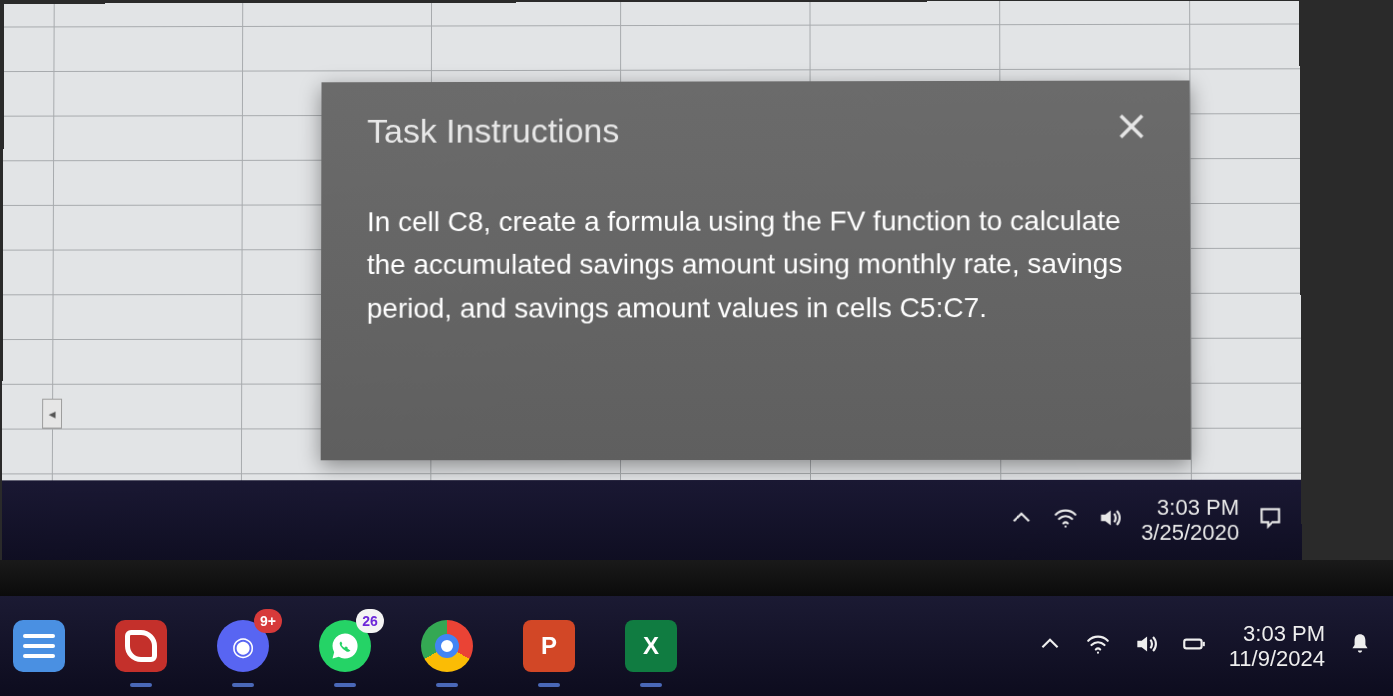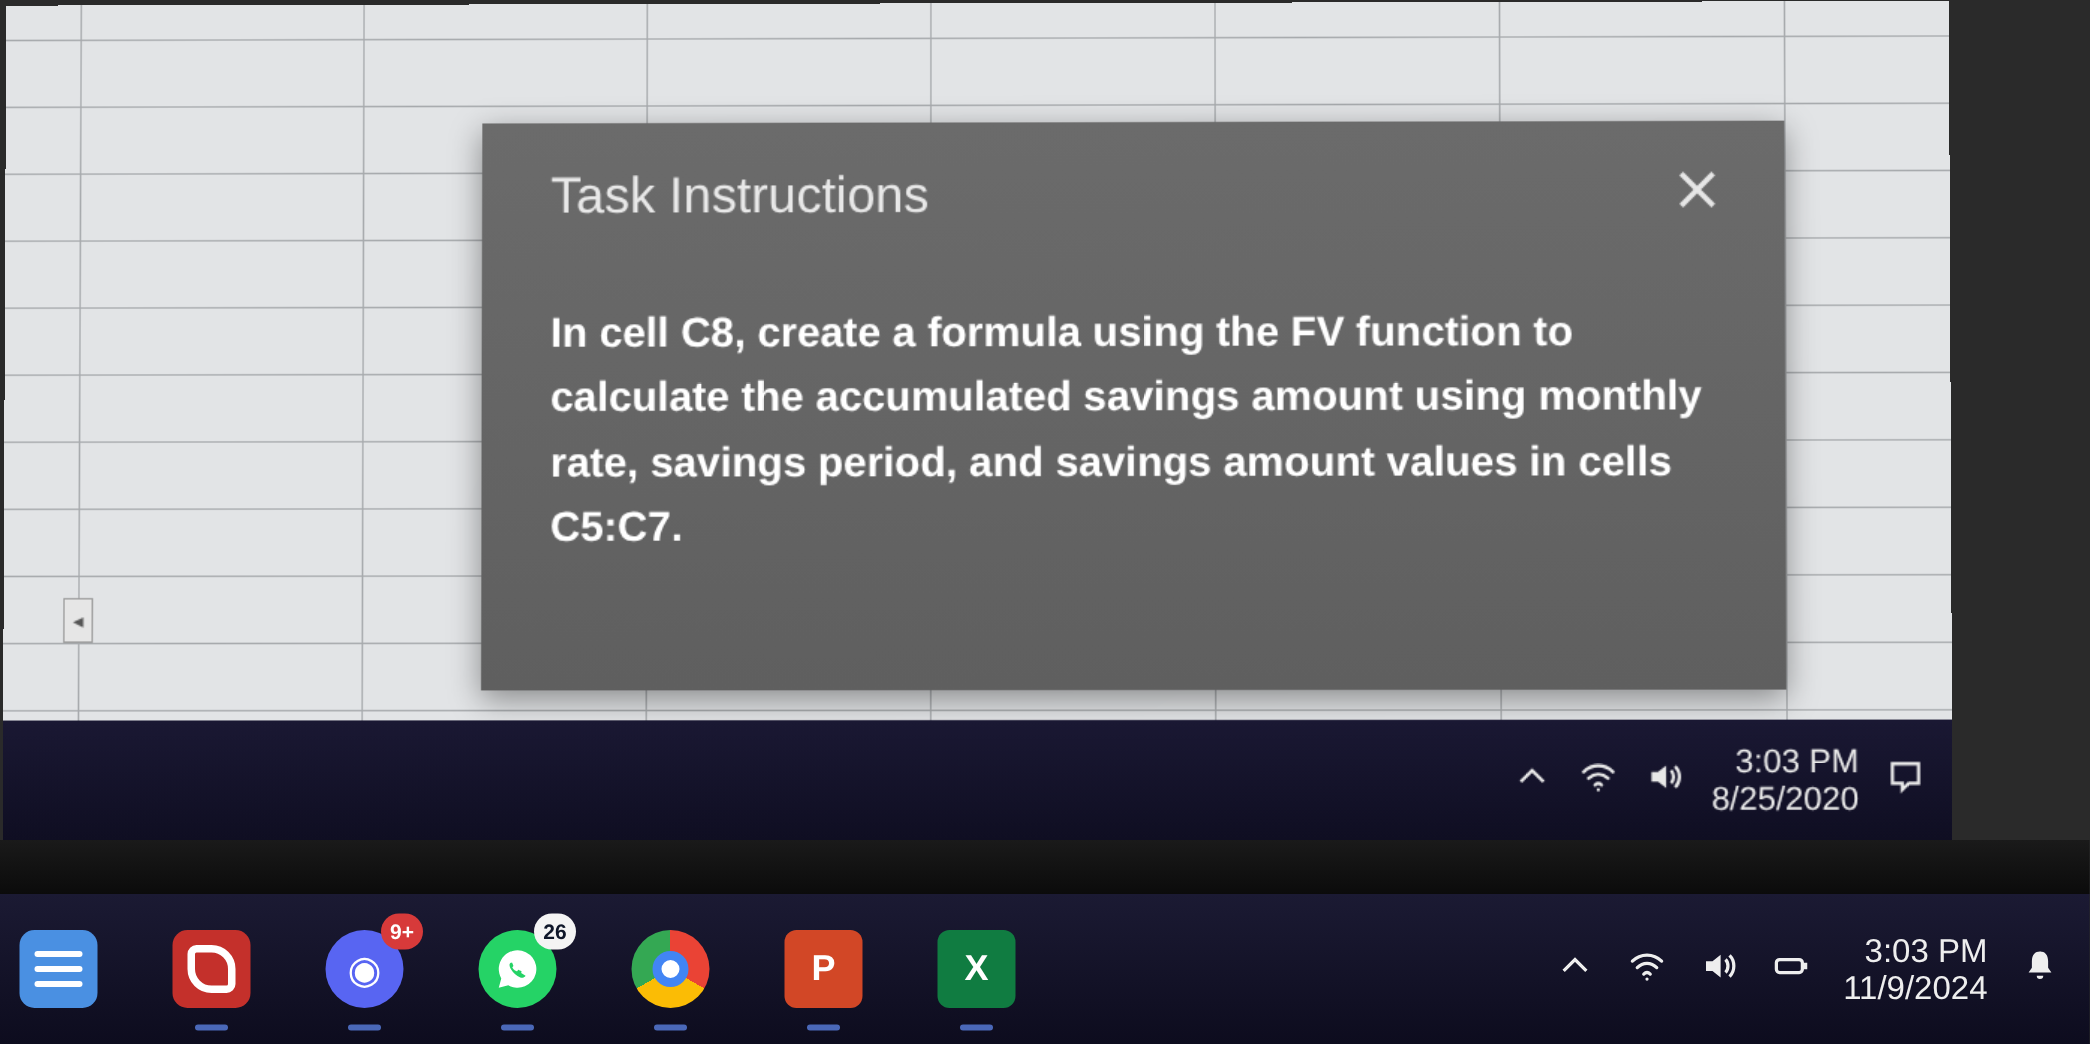--- a/index.html
+++ b/index.html
@@ -82,21 +82,21 @@
     width: 44px;
     height: 44px;
     display: flex;
     align-items: center;
     justify-content: center;
     cursor: pointer;
   }
   .task-popup .close svg { width: 32px; height: 32px; stroke: #e6e6e6; stroke-width: 2.6; }
   .task-popup .body {
     font-size: 28px;
-    font-weight: 700;
+    font-weight: 400;
     line-height: 1.55;
     color: #ffffff;
     margin-top: 40px;
   }
   
   
   .inner-taskbar {
     position: absolute;
     left: 0;
     bottom: 0;
@@ -148,21 +148,21 @@
     position:absolute; bottom:-10px; left:50%; transform:translateX(-50%);
     width:22px; height:4px; border-radius:2px; background:#4a68b8;
   }
   .outer-taskbar .badge {
     position:absolute; top:-6px; right:-8px;
     min-width:28px; height:24px; padding:0 6px;
     border-radius:12px; background:#d73a3a; color:#fff;
     font-size:14px; font-weight:700;
     display:flex; align-items:center; justify-content:center;
   }
-  .outer-taskbar .badge.white { background:#f4f4f4; color:#0f172a; }
+  .outer-taskbar .badge.white { background:#f4f4f4; color:#6d28d9; }
   .outer-taskbar .spacer { flex:1; }
   .outer-taskbar .tray { display:flex; align-items:center; gap:22px; margin-right:20px; color:#eee; }
   .outer-taskbar .tray svg { width:26px; height:26px; stroke:#eee; fill:none; stroke-width:2; }
   .outer-taskbar .clock { text-align:right; font-size:22px; line-height:1.15; }
   
   
   .tile-notes   { width:52px;height:52px;border-radius:10px;background:#4a90e2;display:flex;flex-direction:column;justify-content:center;gap:6px;padding:10px; }
   .tile-notes span { height:4px;background:#fff;border-radius:2px; }
   .tile-acrobat { width:52px;height:52px;border-radius:10px;background:#c4302b;position:relative; }
   .tile-acrobat::before{content:"";position:absolute;inset:10px;border:5px solid #fff;border-radius:6px 16px 6px 16px;}
@@ -211,21 +211,21 @@
             </svg>
         </span>
         <span class="sound">
           <svg viewBox="0 0 24 24">
               <path d="M4 9 L8 9 L13 5 L13 19 L8 15 L4 15 Z" fill="#e8e8e8" stroke="none"></path>
               <path d="M16 8 C18 10 18 14 16 16 M18.5 5.5 C22 9 22 15 18.5 18.5"></path>
             </svg>
         </span>
         <div class="clock">
           <div>3:03 PM</div>
-          <div>8/25/2020</div>
+          <div>3/25/2020</div>
         </div>
         <span class="action-center">
           <svg viewBox="0 0 24 24">
               <path d="M4 4 H20 V16 H14 L10 20 V16 H4 Z"></path>
             </svg>
         </span>
       </div>
     </div>
   </div>
 

